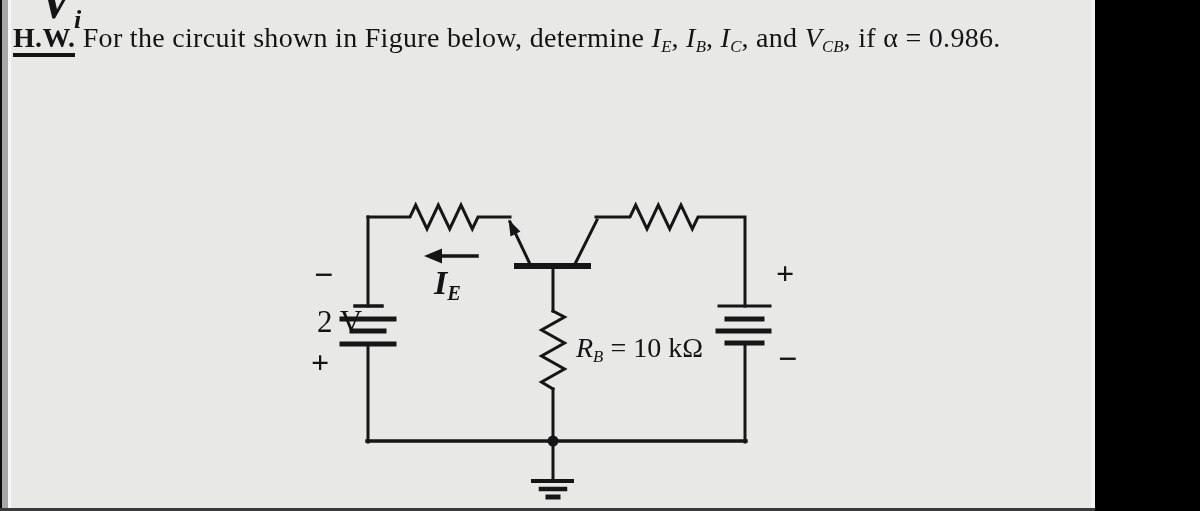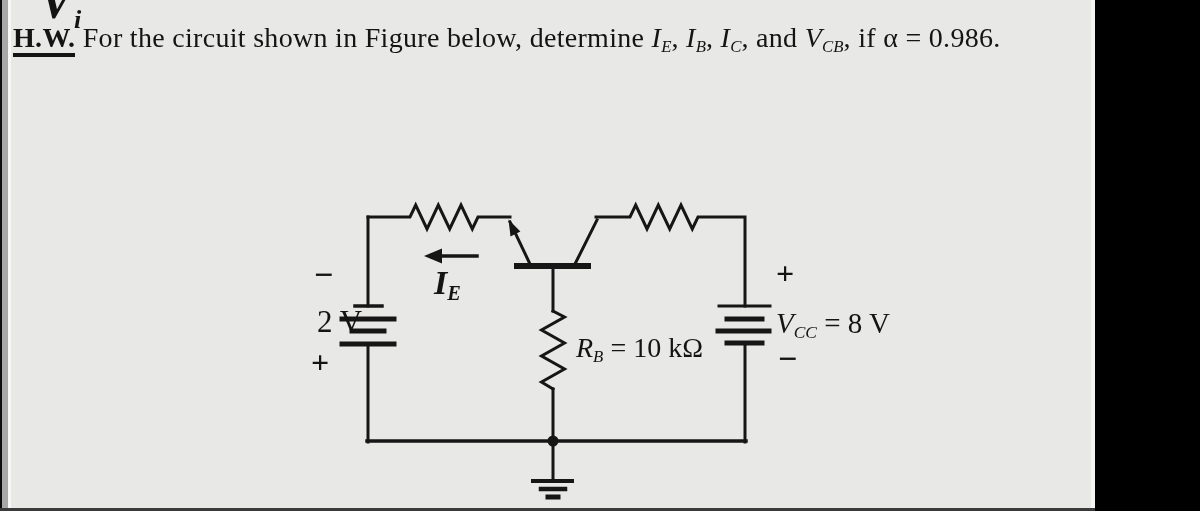--- a/index.html
+++ b/index.html
@@ -104,21 +104,20 @@
   </svg>
 
   <div class="corner-glyph"><span>V</span><span class="csub">i</span></div>
 
   <div class="header"><span class="hw">H.W.</span><span> For the circuit shown in Figure below, determine </span><span class="var">I</span><span class="vs">E</span><span>, </span><span class="var">I</span><span class="vs">B</span><span>, </span><span class="var">I</span><span class="vs">C</span><span>, and </span><span class="var">V</span><span class="vs">CB</span><span>, if α = 0.986.</span></div>
 
 
 
   <div class="clabel lbl-rb"><span class="var">R</span><span class="vs">B</span><span> = 10 kΩ</span></div>
 
-  <div class="clabel lbl-vcc"><span class="var">V</span><span class="vs">CC</span><span> = 8 V</span></div>
 
   <div class="clabel lbl-2v">2 V</div>
   <div class="clabel lbl-ie"><span class="var">I</span><span class="vs">E</span></div>
 
   <div class="sign sign-minus-l">−</div>
   <div class="sign sign-plus-l">+</div>
   <div class="sign sign-plus-r">+</div>
   <div class="sign sign-minus-r">−</div>
 
   <div class="edge-strip edge-black"></div>

